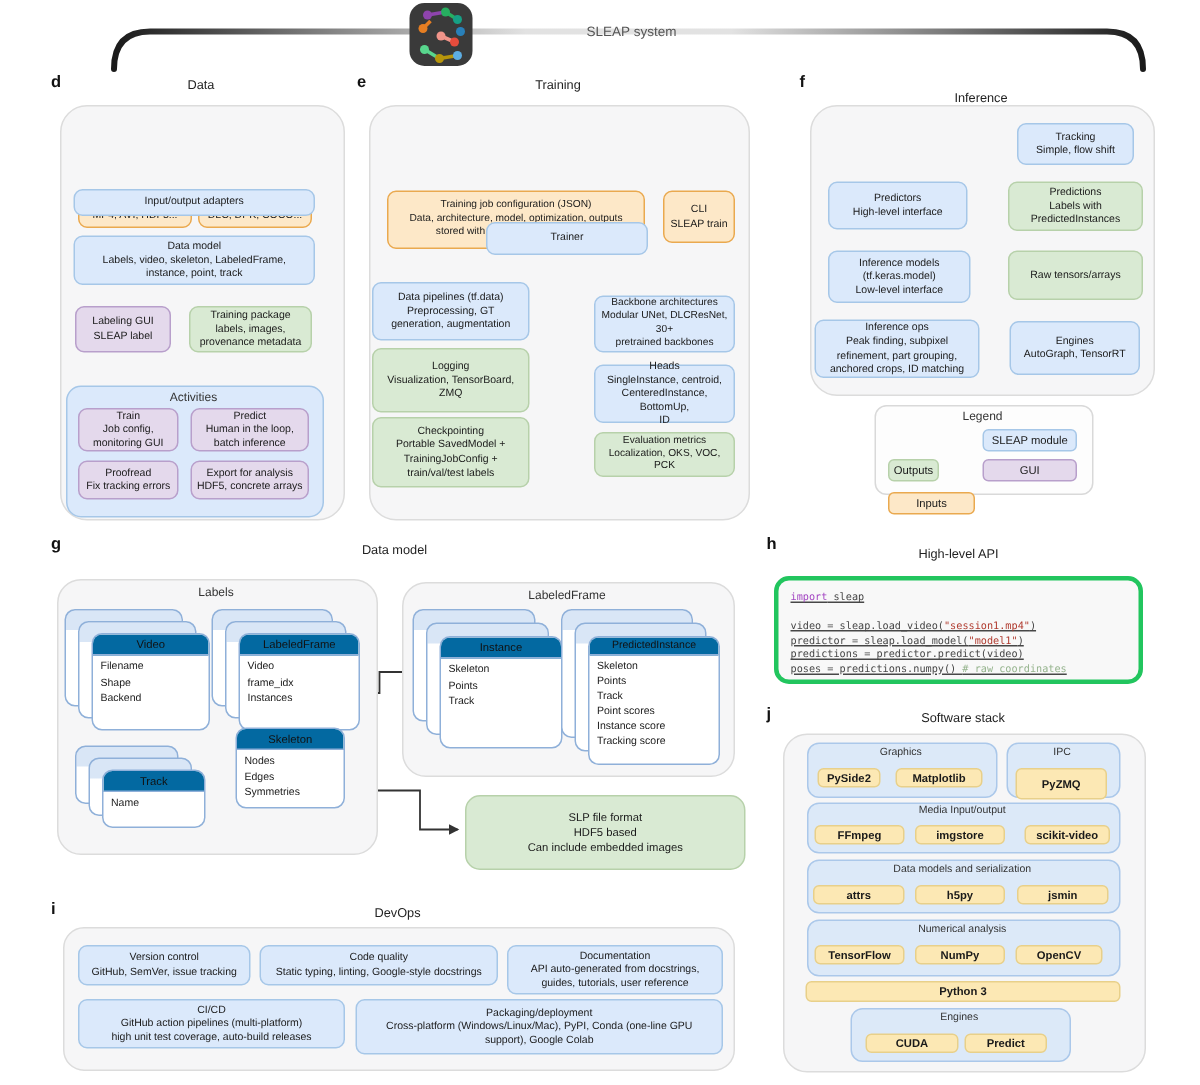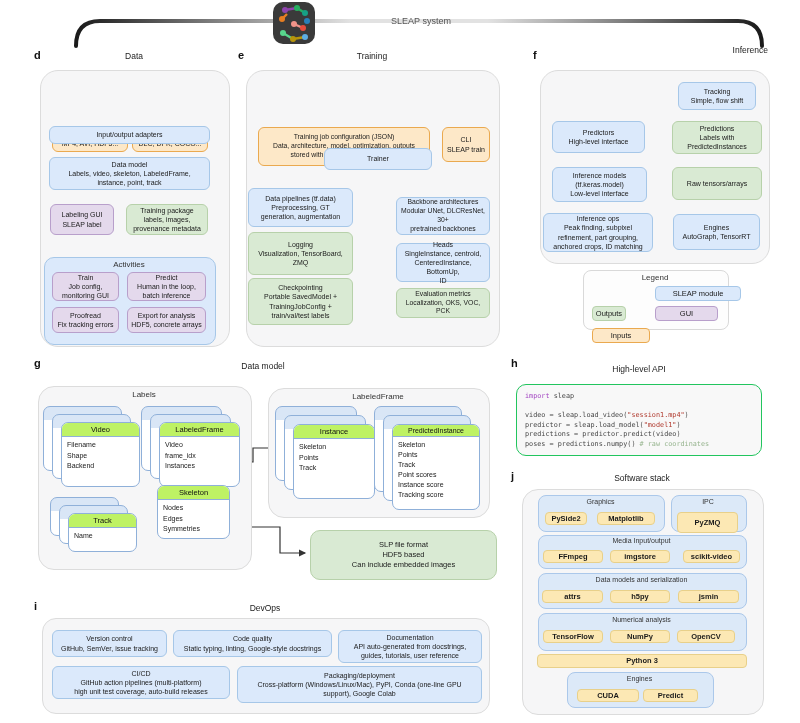--- a/index.html
+++ b/index.html
@@ -14,26 +14,26 @@
       white-space:pre-line;color:#1a1a1a;padding:1px;box-sizing:border-box;}
   .orange{background:#fde8c8;border-color:#eaa94f;margin-top:42px;}
   .blue{background:#dbe9fb;border-color:#a6c7e8;}
   .green{background:#d9ead3;border-color:#b7d1aa;}
   .purple{background:#e4d9ec;border-color:#b89fcb;}
   .yellow{background:#fce8b4;border-color:#e8d08a;border-radius:4px;font-weight:600;font-size:7.5px;}
   .ctitle{position:absolute;font-size:8px;color:#333;text-align:center;}
   .gtitle{position:absolute;font-size:7px;color:#333;text-align:center;}
   .jgroup{position:absolute;background:#dce9f8;border:1px solid #abc8ea;border-radius:8px;}
   .card{position:absolute;background:#fff;border:1px solid #8fb0d9;border-radius:7px;overflow:hidden;box-sizing:border-box;}
-  .card-h{background:#bef264;border-bottom:1px solid #8fb0d9;font-size:7.5px;text-align:center;padding:2px 0;color:#111;}
+  .card-h{background:#0369a1;border-bottom:1px solid #8fb0d9;font-size:7.5px;text-align:center;padding:2px 0;color:#111;}
   .card-b{font-size:7px;line-height:10.5px;padding:3px 5px;white-space:pre-line;color:#1a1a1a;text-align:left;}
   .ghost{position:absolute;background:#fff;border:1px solid #8fb0d9;border-radius:7px;
          background-image:linear-gradient(#d9e6f6,#d9e6f6);background-size:100% 13px;background-repeat:no-repeat;box-sizing:border-box;}
-  .codebox{position:absolute;background:#f8f8f8;border:1px solid #22c55e;border-radius:10px;box-sizing:border-box;
-           padding:7px 8px;font-family:"DejaVu Sans Mono","Liberation Mono",monospace;font-size:6.8px;line-height:9.5px;color:#474747;}
+  .codebox{position:absolute;background:#f8f8f8;border:3px solid #22c55e;border-radius:10px;box-sizing:border-box;
+           padding:7px 8px;font-family:"DejaVu Sans Mono","Liberation Mono",monospace;font-size:6.8px;line-height:9.5px;color:#474747;text-decoration:underline;}
   .kw{color:#a346c2;} .str{color:#b03a2e;} .com{color:#96b48e;}
   .legendbox{position:absolute;background:#fdfdfd;border:1px solid #d9d9d9;border-radius:8px;}
   .sw{position:absolute;border:1px solid;border-radius:4px;display:flex;align-items:center;justify-content:center;
       font-size:7.5px;color:#1a1a1a;box-sizing:border-box;}
   svg.overlay{position:absolute;left:0;top:0;pointer-events:none;}
   .toptext{position:absolute;font-size:9px;color:#555;text-align:center;}
   .logo{position:absolute;}
 </style>
 </head>
 <body>
@@ -170,21 +170,21 @@
 Modular UNet, DLCResNet, 30+
 pretrained backbones</div>
   <div class="bx blue" style="left:396px;top:243px;width:94px;height:39px;">Heads
 SingleInstance, centroid,
 CenteredInstance, BottomUp,
 ID</div>
   <div class="bx green" style="left:396px;top:288px;width:94px;height:30px;font-size:6.8px;">Evaluation metrics
 Localization, OKS, VOC, PCK</div>
 
   <div class="plabel" style="left:533px;top:49px;">f</div>
-  <div class="ptitle" style="left:540px;top:45px;width:228px;text-align:right;">Inference</div>
+  <div class="ptitle" style="left:540px;top:60px;width:228px;">Inference</div>
   <div class="panel" style="left:540px;top:70px;width:228px;height:192px;"></div>
   <div class="bx orange" style="left:553px;top:82px;width:89px;height:28px;">CLI
 SLEAP track</div>
   <div class="bx blue" style="left:678px;top:82px;width:78px;height:28px;">Tracking
 Simple, flow shift</div>
   <div class="bx blue" style="left:552px;top:121px;width:93px;height:32px;">Predictors
 High-level interface</div>
   <div class="bx green" style="left:672px;top:121px;width:90px;height:33px;">Predictions
 Labels with
 PredictedInstances</div>
@@ -195,21 +195,21 @@
   <div class="bx blue" style="left:543px;top:213px;width:110px;height:39px;">Inference ops
 Peak finding, subpixel
 refinement, part grouping,
 anchored crops, ID matching</div>
   <div class="bx blue" style="left:673px;top:214px;width:87px;height:36px;">Engines
 AutoGraph, TensorRT</div>
 
   <div class="legendbox" style="left:583px;top:270px;width:144px;height:58px;"></div>
   <div class="ctitle" style="left:583px;top:273px;width:144px;">Legend</div>
   <div class="sw orange" style="left:592px;top:286px;width:58px;height:15px;background:#fde8c8;border-color:#eaa94f;">Inputs</div>
-  <div class="sw" style="left:655px;top:286px;width:86px;height:15px;background:#dbe9fb;border-color:#a6c7e8;">SLEAP module</div>
+  <div class="sw" style="left:655px;top:286px;width:63px;height:15px;background:#dbe9fb;border-color:#a6c7e8;">SLEAP module</div>
   <div class="sw" style="left:592px;top:306px;width:34px;height:15px;background:#d9ead3;border-color:#b7d1aa;">Outputs</div>
   <div class="sw" style="left:655px;top:306px;width:63px;height:15px;background:#e4d9ec;border-color:#b89fcb;">GUI</div>
 
   <div class="plabel" style="left:34px;top:357px;">g</div>
   <div class="ptitle" style="left:38px;top:361px;width:450px;">Data model</div>
   <div class="panel" style="left:38px;top:386px;width:212px;height:182px;border-radius:16px;"></div>
   <div class="ctitle" style="left:38px;top:390px;width:212px;">Labels</div>
 
   <div class="ghost" style="left:43px;top:406px;width:79px;height:65px;"></div>
   <div class="ghost" style="left:52px;top:414px;width:79px;height:65px;"></div>

